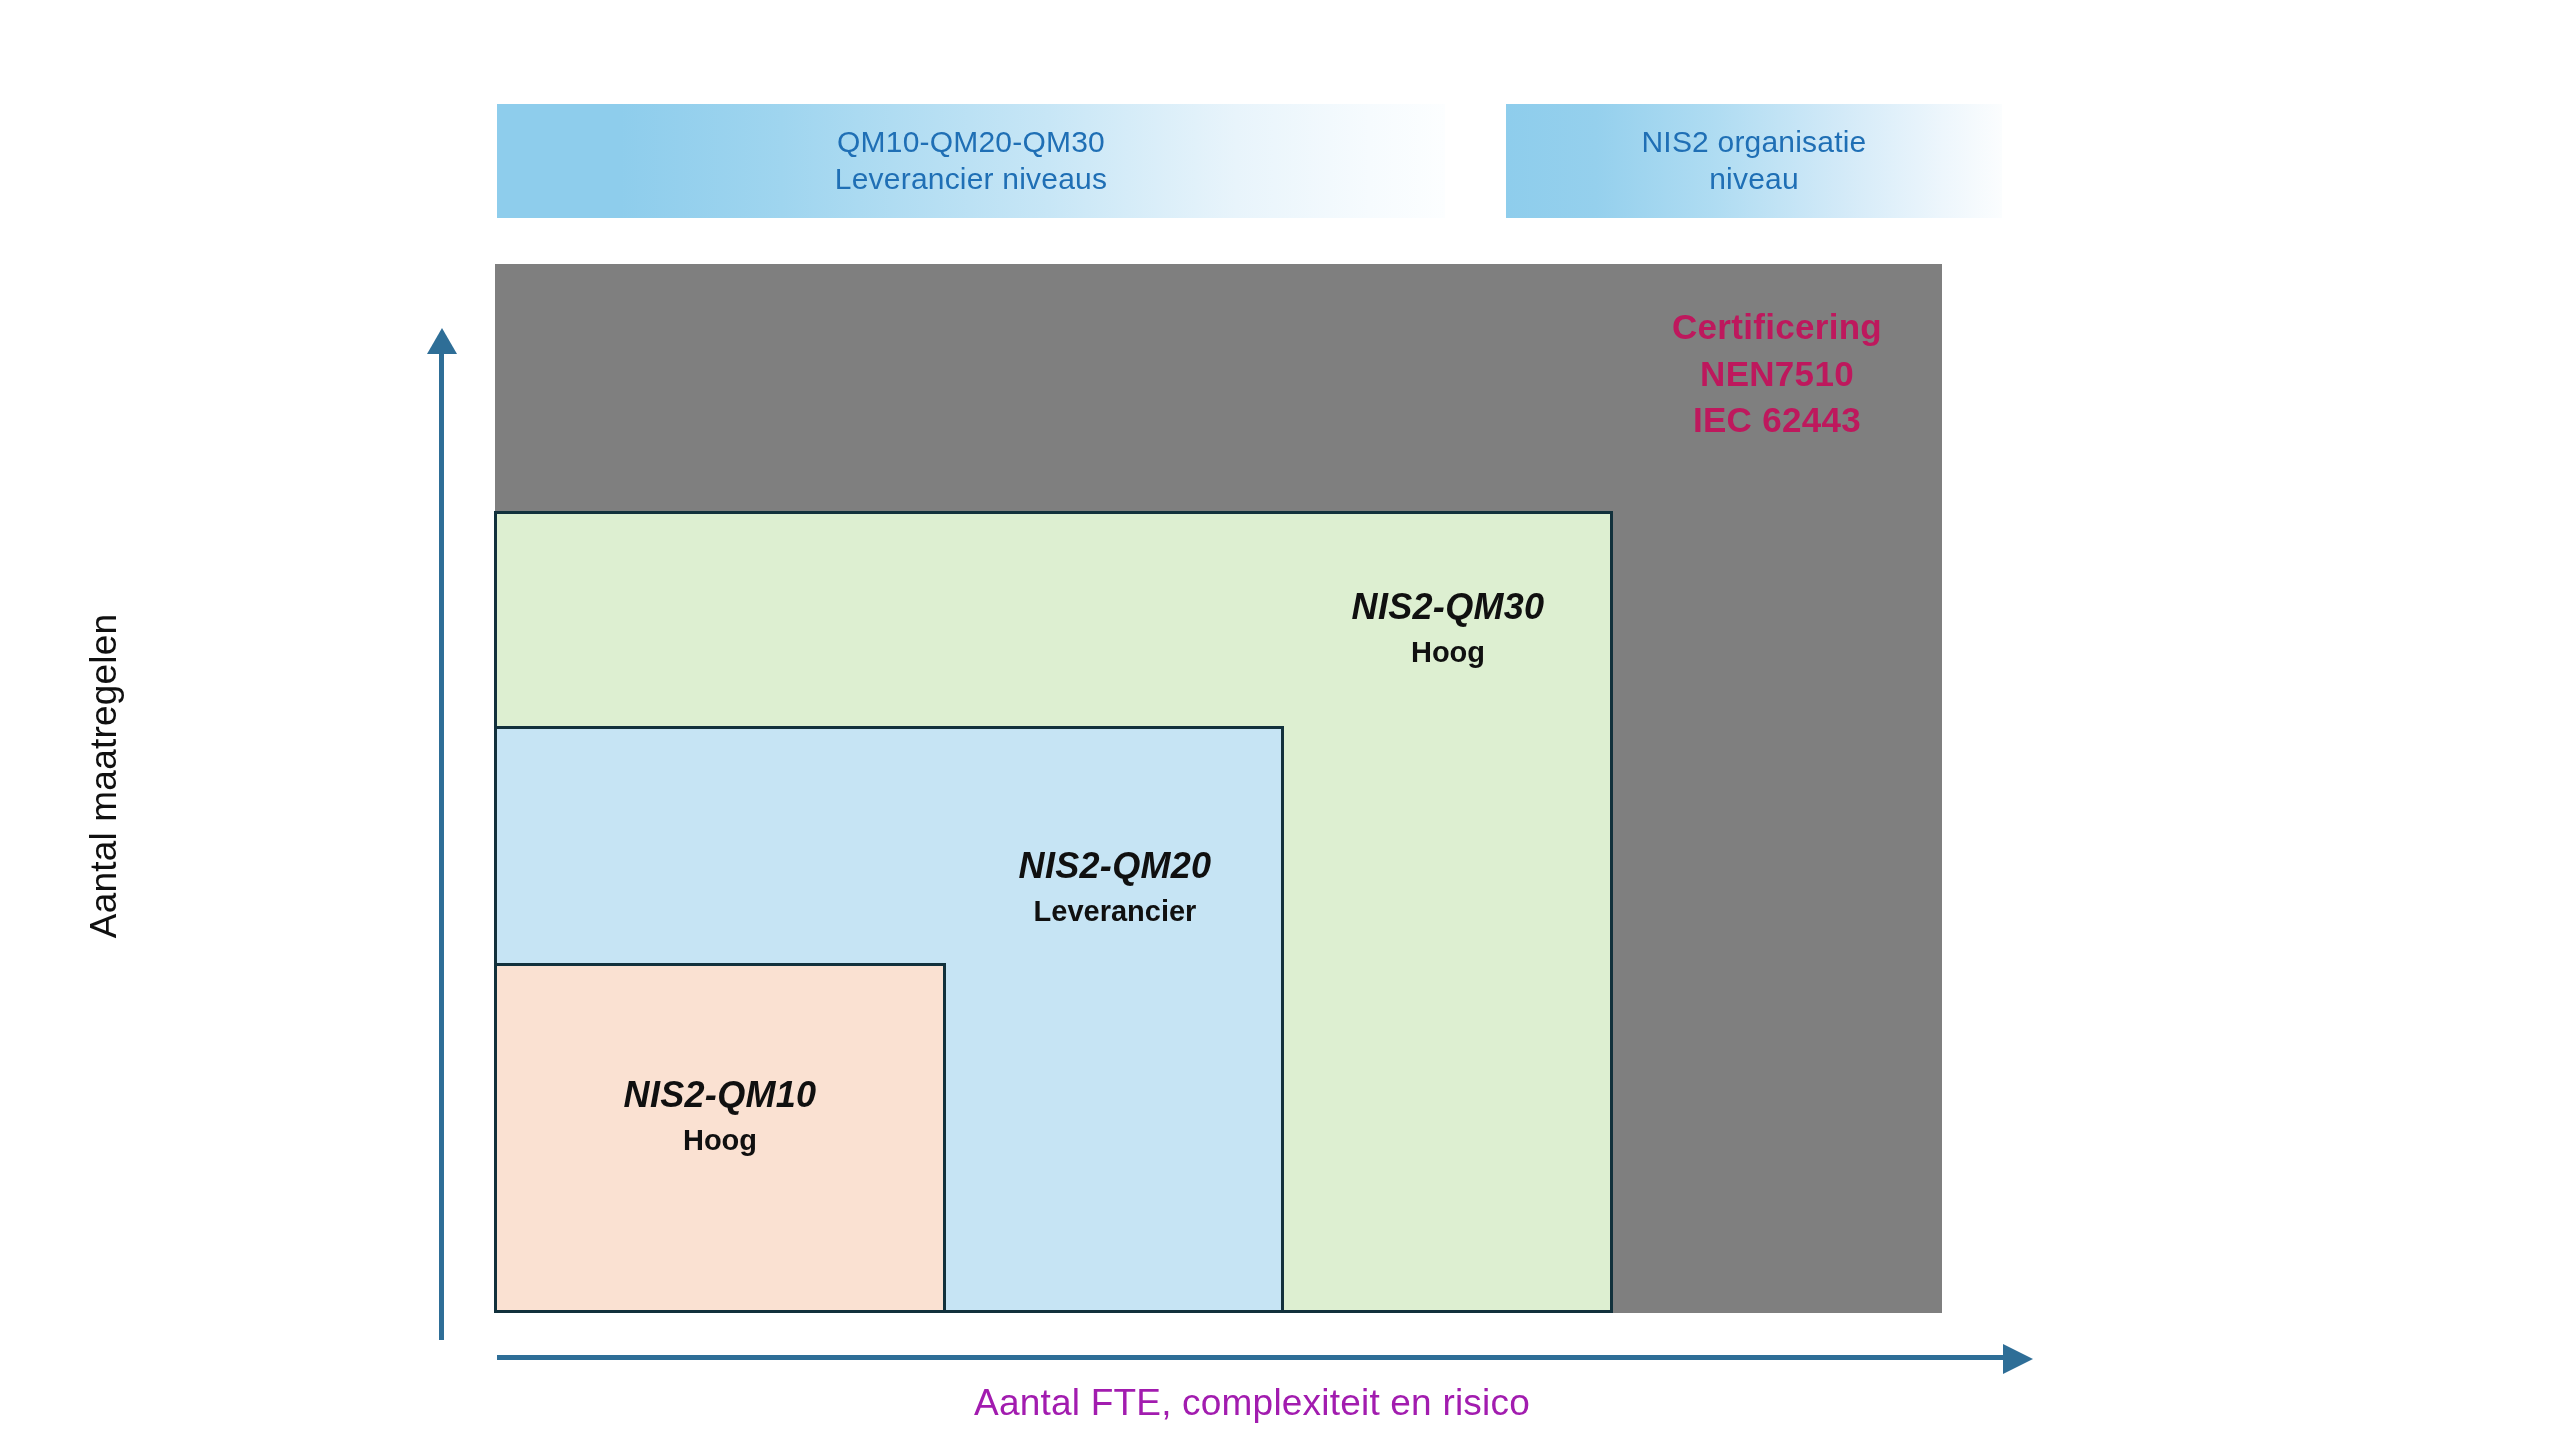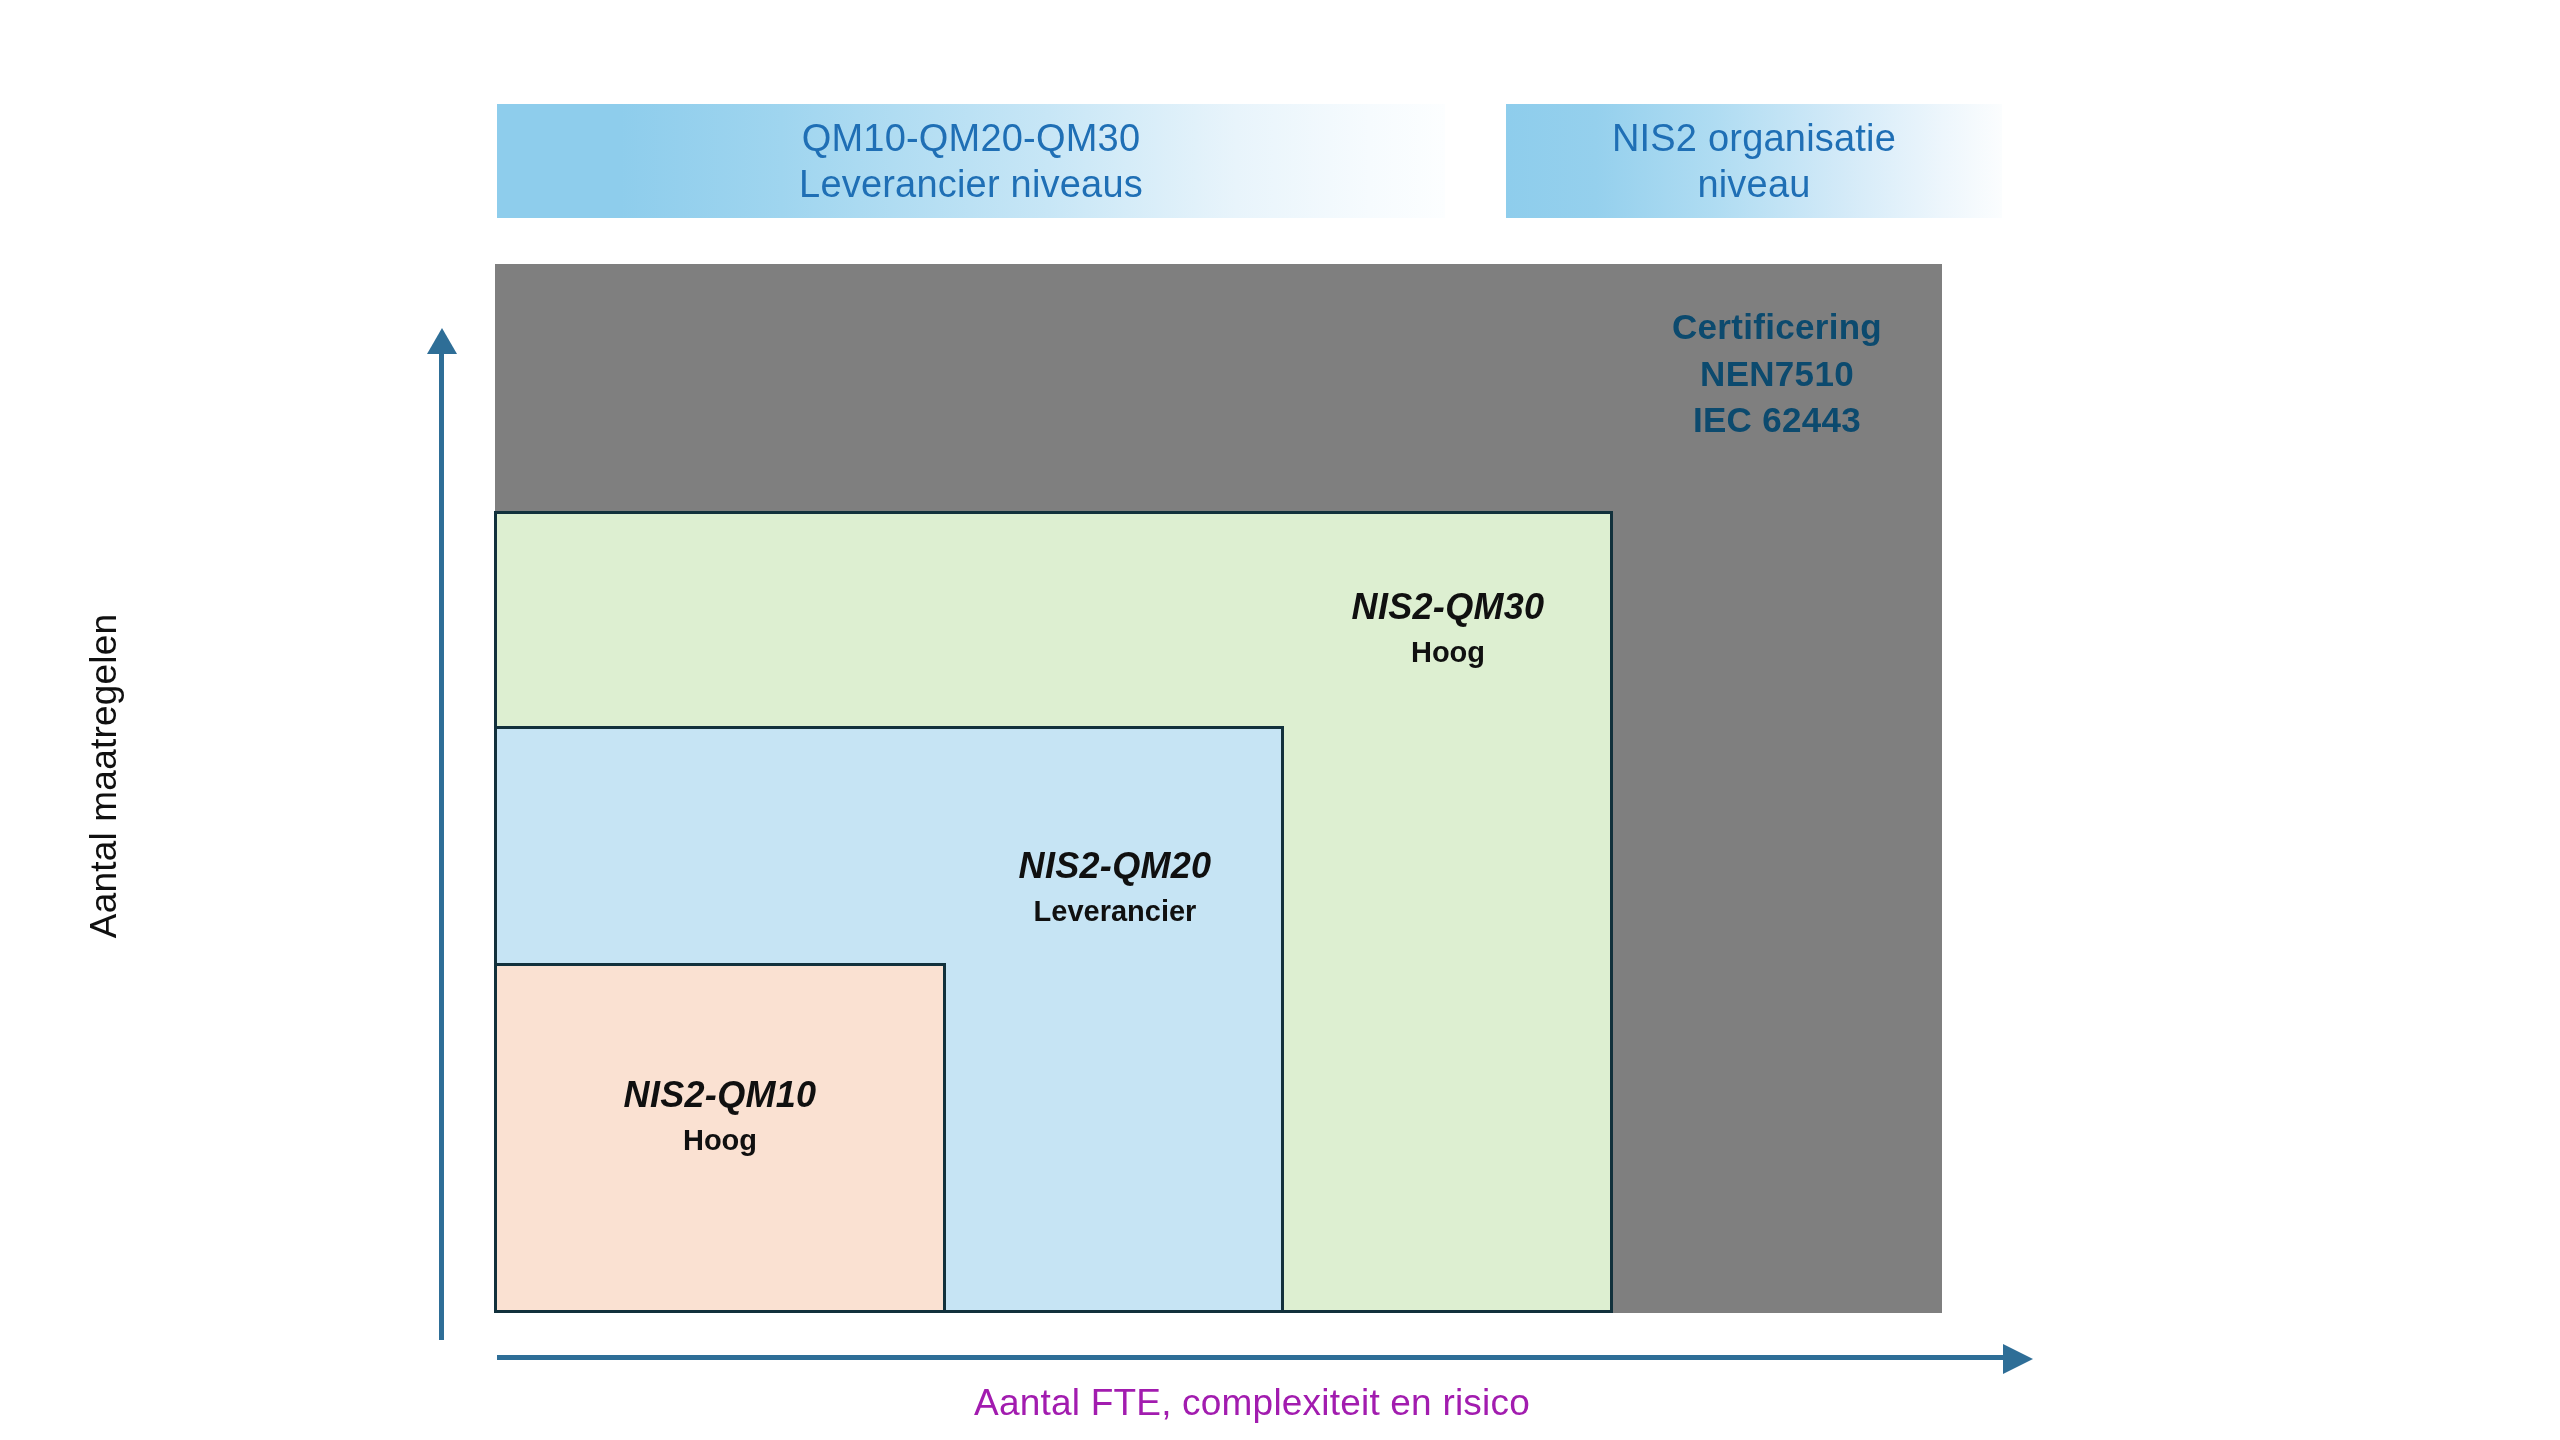--- a/index.html
+++ b/index.html
@@ -26,21 +26,21 @@
   
   .banner {
     position: absolute;
     top: 104px;
     height: 114px;
     display: flex;
     align-items: center;
     justify-content: center;
     text-align: center;
     color: #1F6FB5;
-    font-size: 38px;
+    font-size: 30px;
     line-height: 1.22;
     font-weight: 400;
     letter-spacing: 0.2px;
     white-space: pre-line;
   }
   #banner-supplier {
     left: 497px;
     width: 948px;
     background: linear-gradient(90deg,
         #8ECDEC 0%,
@@ -190,21 +190,21 @@
     top: 304px;
     width: 330px;
     text-align: center;
   }
   #label-certification .cert-line {
     display: block;
     font-size: 35px;
     font-weight: bold;
     line-height: 1.33;
     letter-spacing: 0.3px;
-    color: #0c4a6e;
+    color: #be185d;
   }
 
   #label-qm30 {
     left: 1284px;
     top: 586px;
     width: 328px;
   }
   #label-qm20 {
     left: 946px;
     top: 845px;

